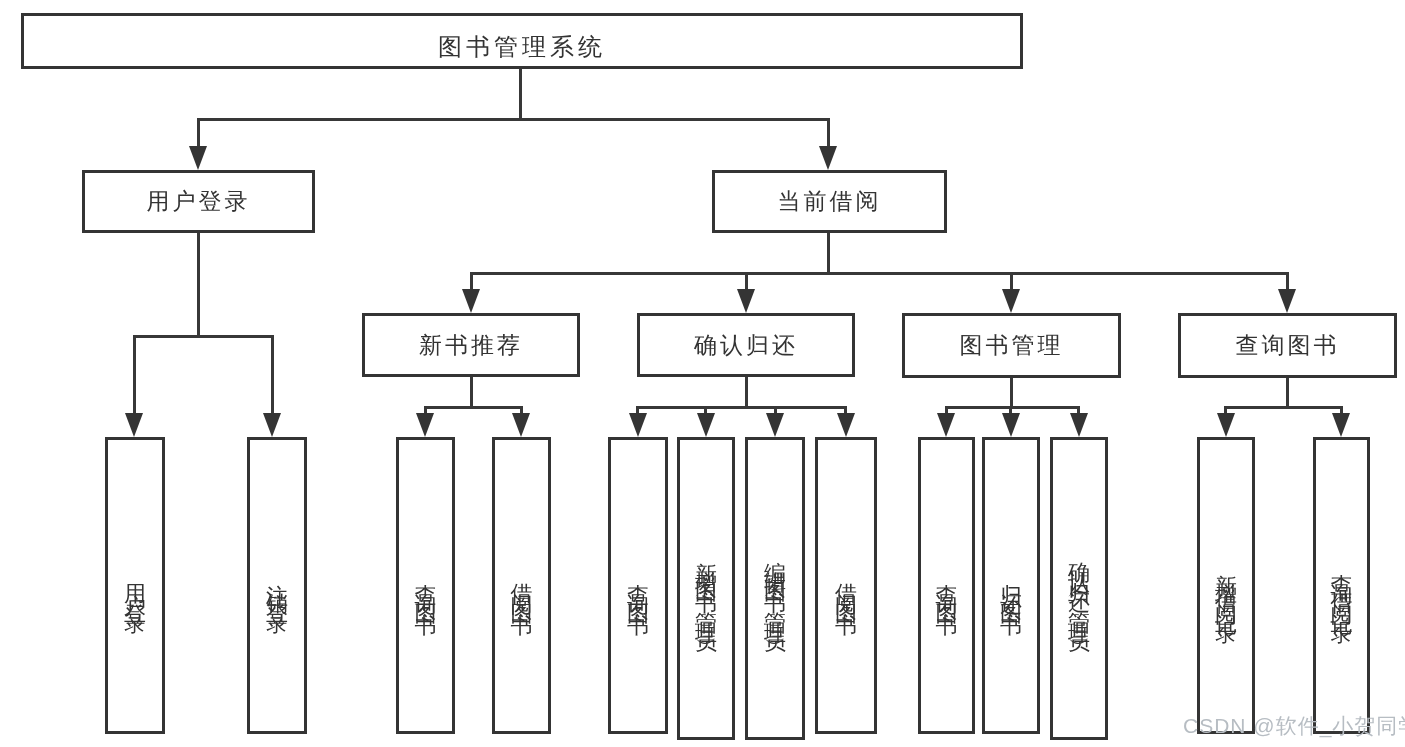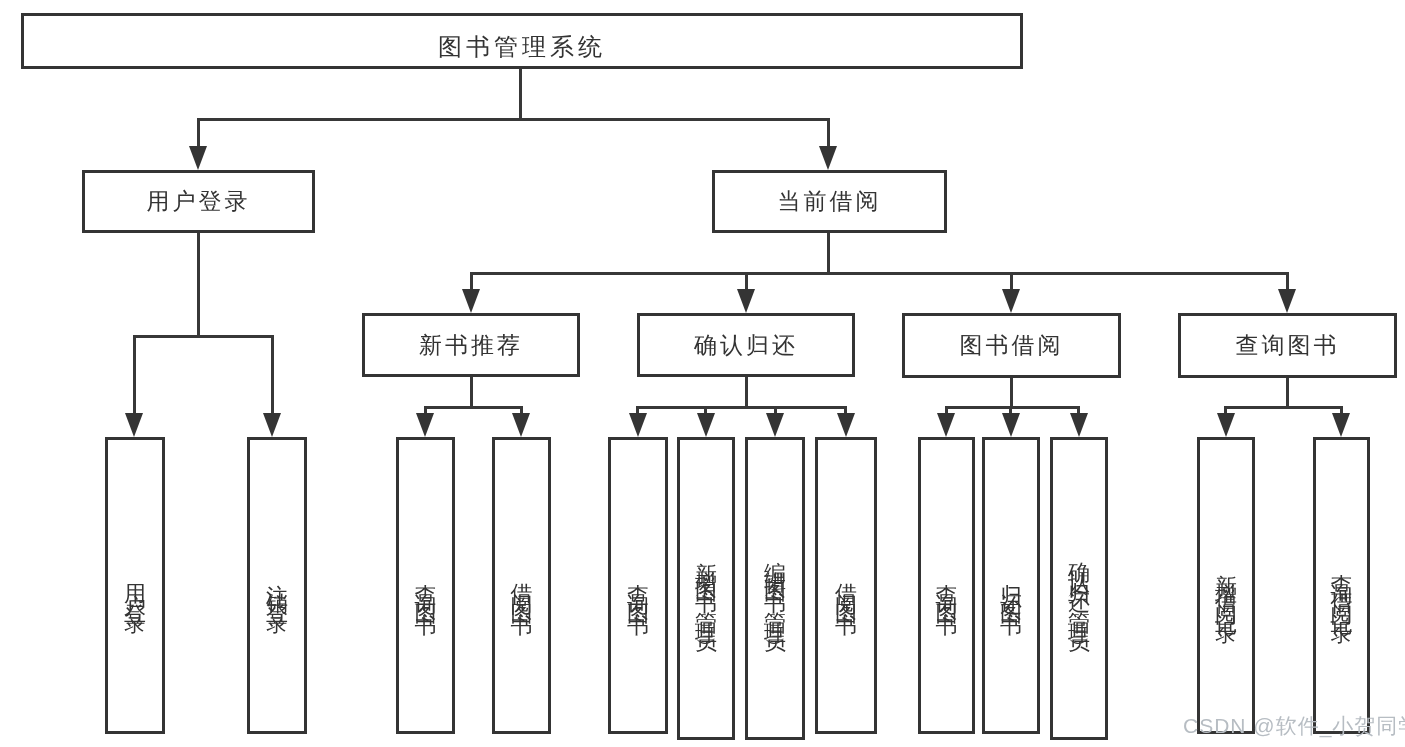--- a/index.html
+++ b/index.html
@@ -69,21 +69,21 @@
   <div class="line" style="left:1286px;top:272px;width:3px;height:20px"></div>
   <div class="arrow" style="left:1278px;top:289px"></div>
 
   <div class="box h" style="left:362px;top:313px;width:218px;height:64px">
     <span>新书推荐</span>
   </div>
   <div class="box h" style="left:637px;top:313px;width:218px;height:64px">
     <span>确认归还</span>
   </div>
   <div class="box h" style="left:902px;top:313px;width:219px;height:65px">
-    <span>图书借阅</span>
+    <span>图书管理</span>
   </div>
   <div class="box h" style="left:1178px;top:313px;width:219px;height:65px">
     <span>查询图书</span>
   </div>
 
   <div class="line" style="left:470px;top:377px;width:3px;height:29px"></div>
   <div class="line" style="left:424px;top:406px;width:99px;height:3px"></div>
   <div class="line" style="left:424px;top:406px;width:3px;height:10px"></div>
   <div class="arrow" style="left:416px;top:413px"></div>
   <div class="line" style="left:520px;top:406px;width:3px;height:10px"></div>

